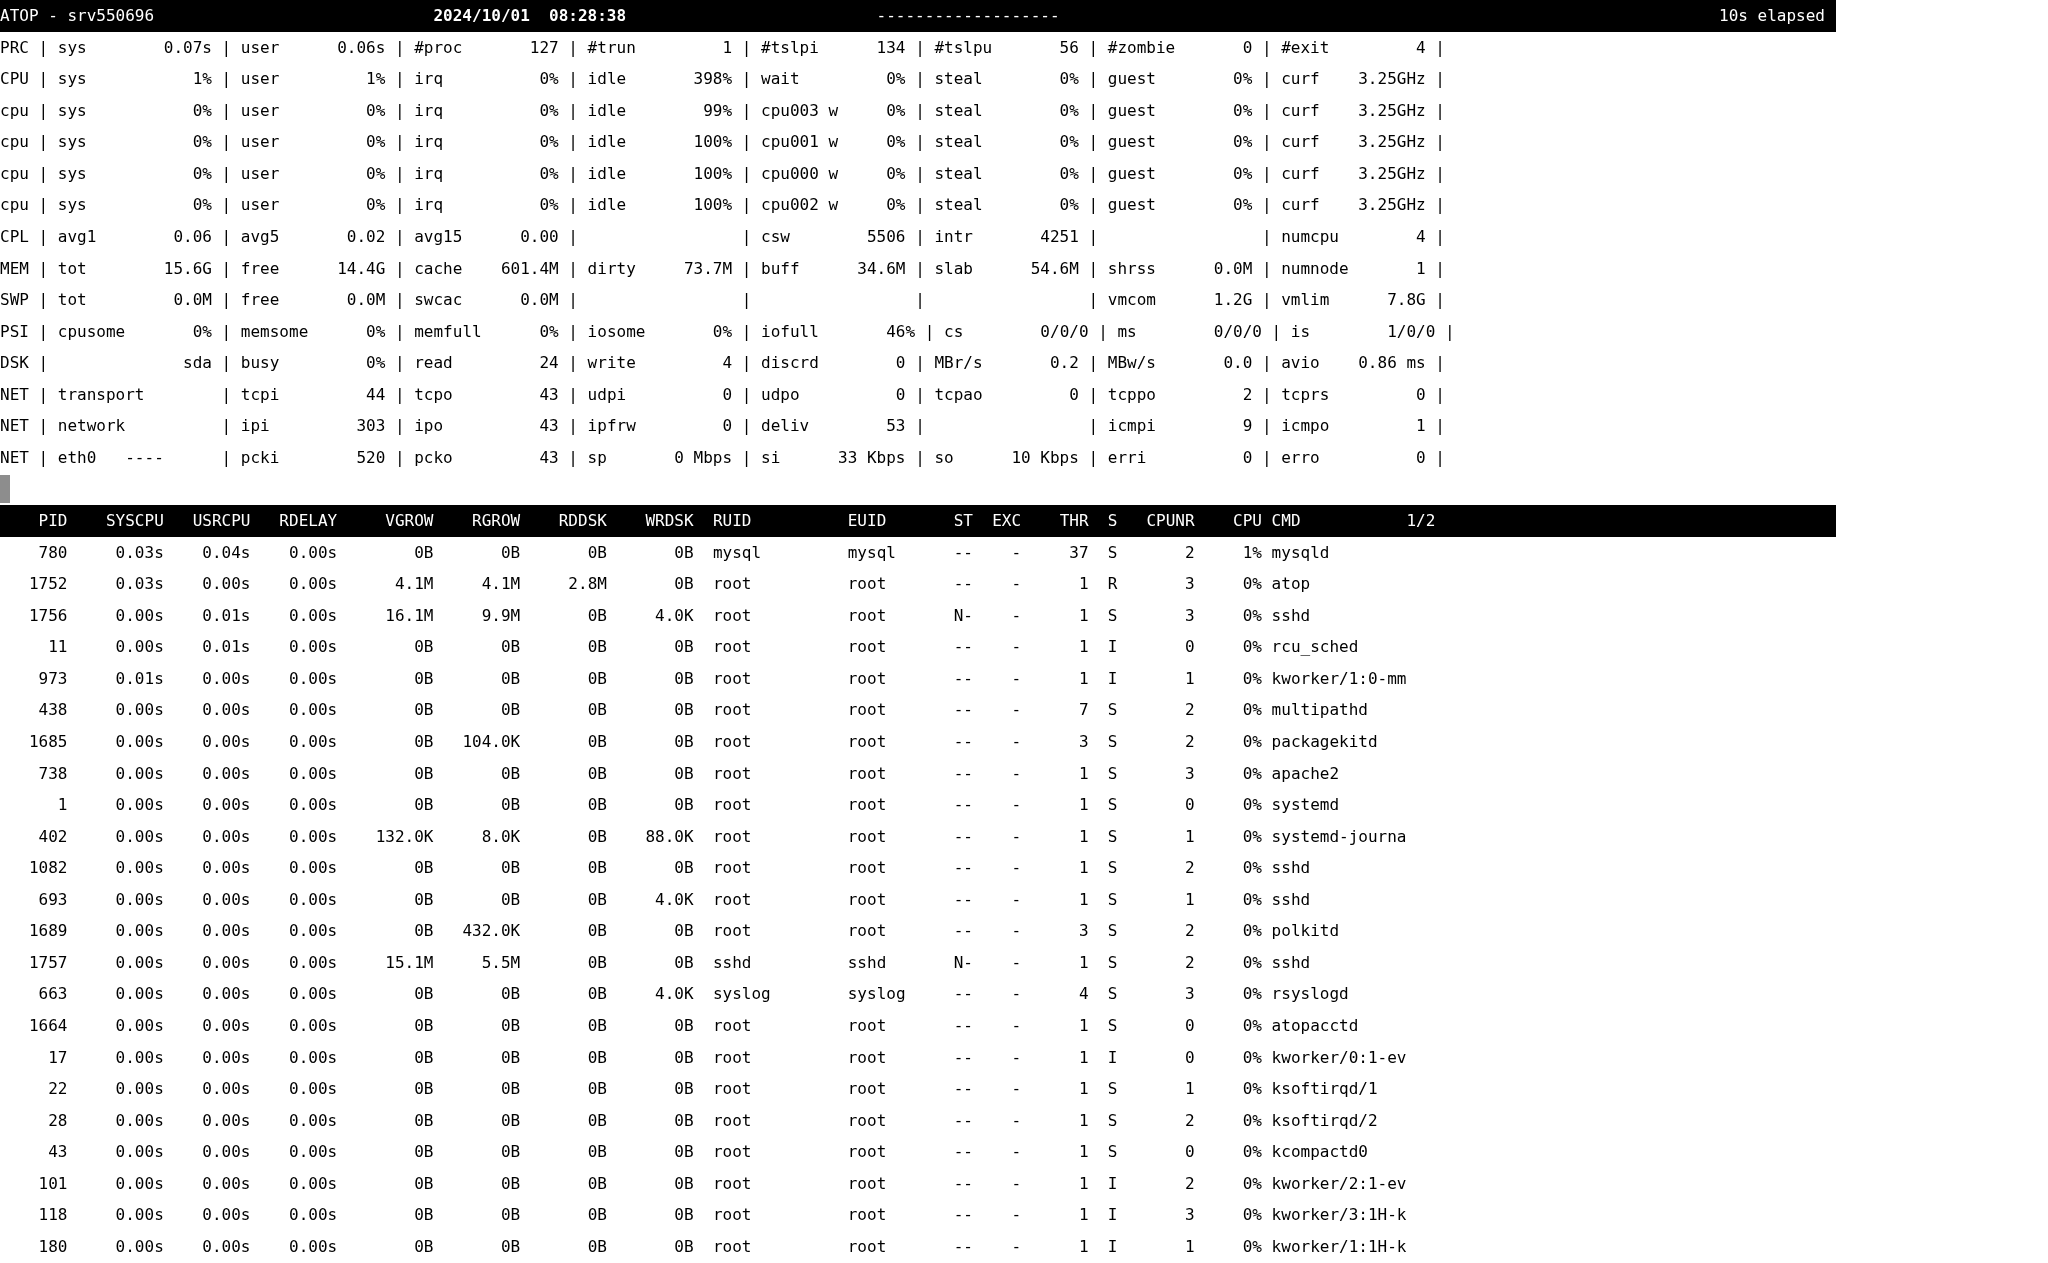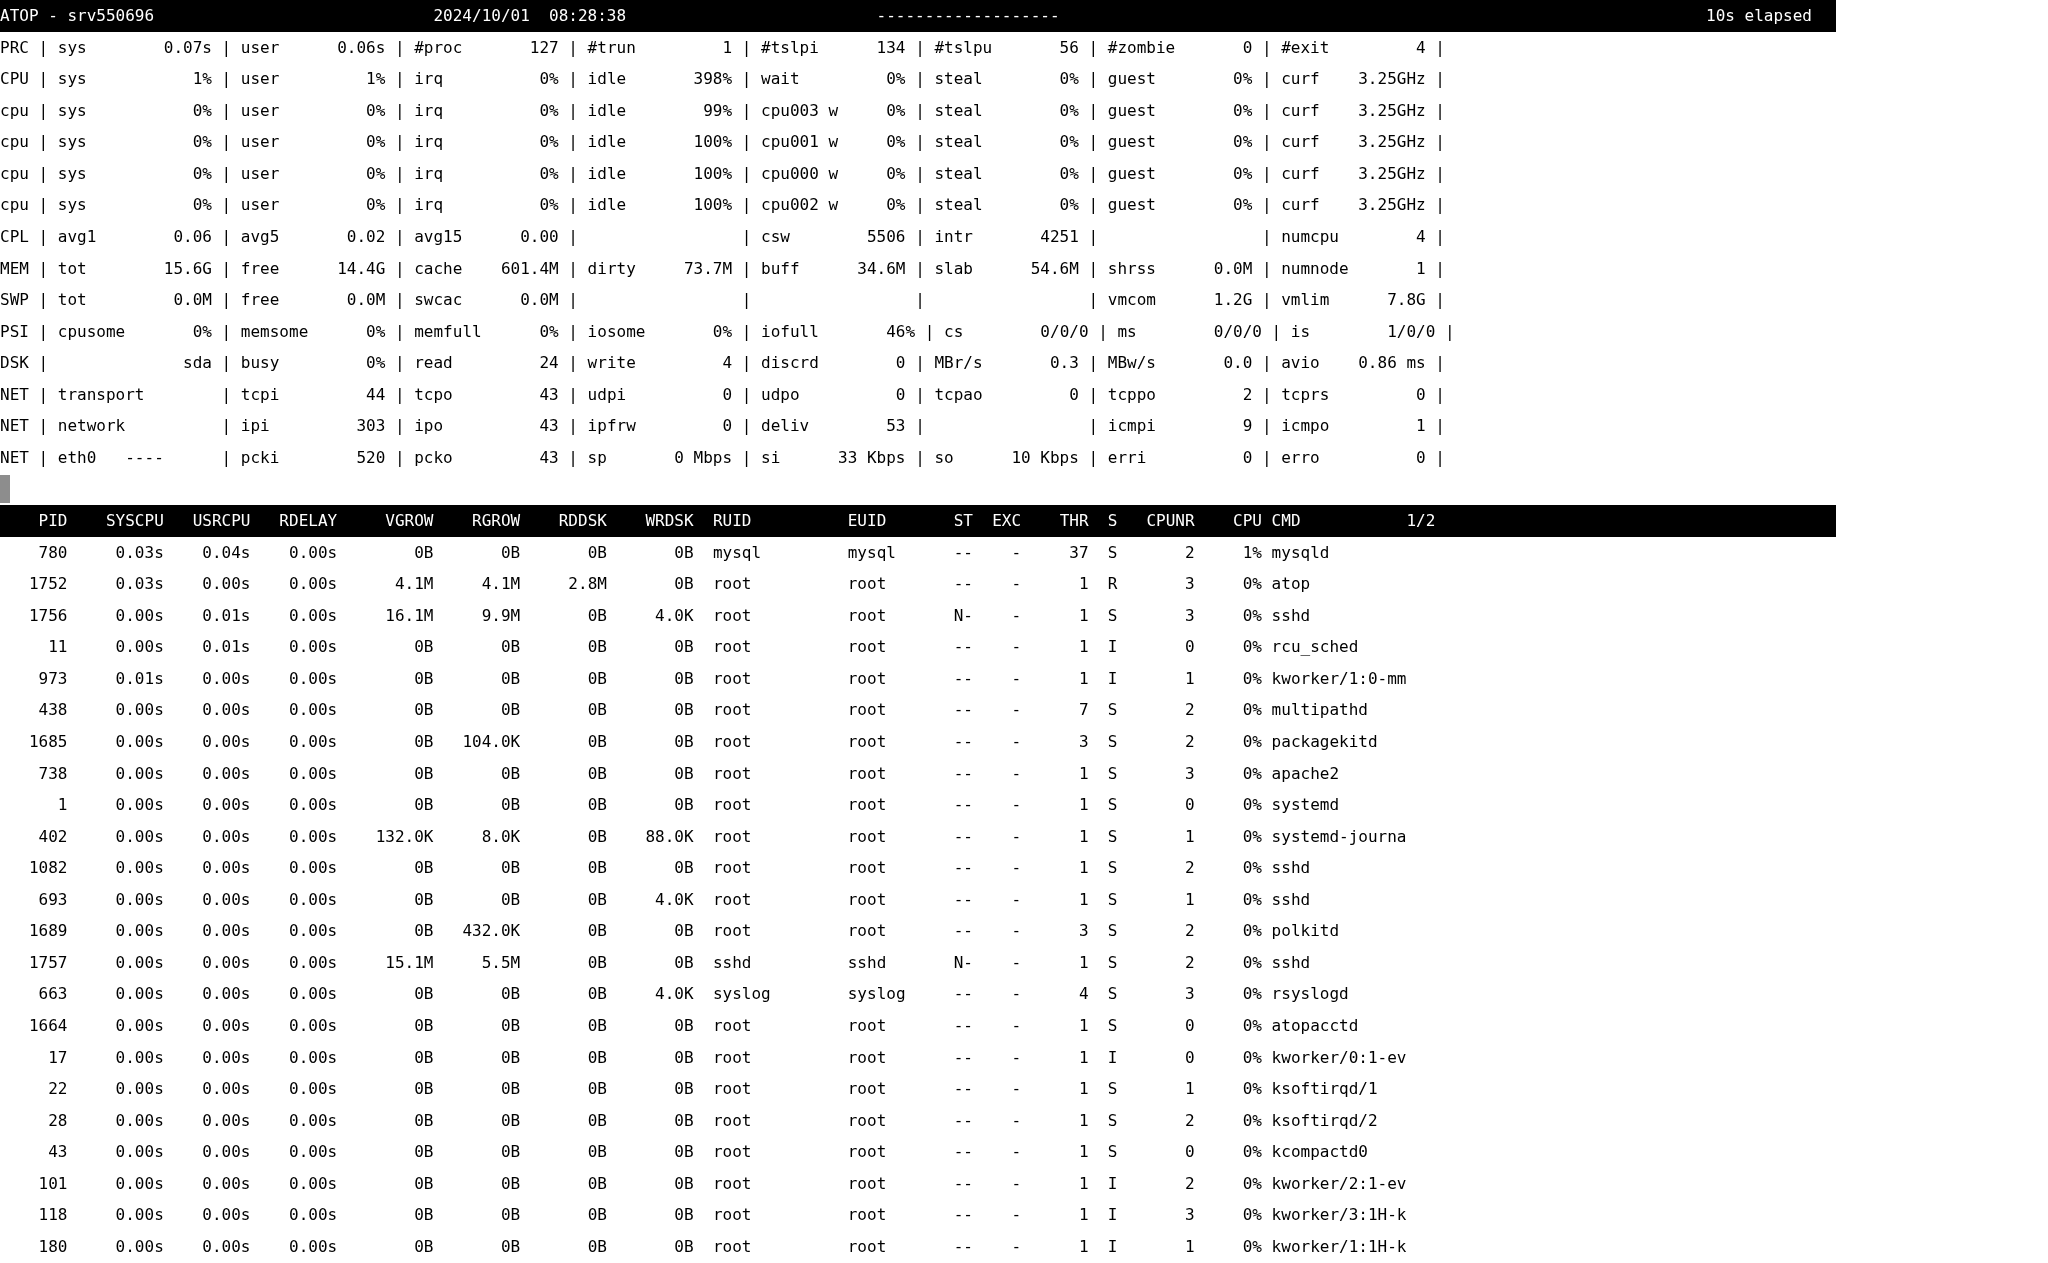--- a/index.html
+++ b/index.html
@@ -13,23 +13,23 @@
   }
   .line {
     height: 31.575px;
     line-height: 31.575px;
     white-space: pre;
     overflow: hidden;
   }
   .bar { background: #000000; color: #ffffff; }
   .title { position: relative; }
   .abs { position: absolute; top: 0; }
-  .at-date { left: 45ch; }
+  .at-date { left: 45ch; font-weight: bold; }
   .at-dash { left: 91ch; }
-  .at-right { right: 24px; }
+  .at-right { right: 11px; }
   .cursor {
     display: inline-block;
     width: 1ch; height: 28px;
     margin-top: 2px;
     background: #8d8d8d;
     vertical-align: top;
   }
 </style>
 </head>
 <body>
@@ -47,21 +47,21 @@
       <div class="line"><span>PRC </span><span>| sys        0.07s </span><span>| user      0.06s </span><span>| #proc       127 </span><span>| #trun         1 </span><span>| #tslpi      134 </span><span>| #tslpu       56 </span><span>| #zombie       0 </span><span>| #exit         4 </span><span>|</span></div>
       <div class="line"><span>CPU </span><span>| sys           1% </span><span>| user         1% </span><span>| irq          0% </span><span>| idle       398% </span><span>| wait         0% </span><span>| steal        0% </span><span>| guest        0% </span><span>| curf    3.25GHz </span><span>|</span></div>
       <div class="line"><span>cpu </span><span>| sys           0% </span><span>| user         0% </span><span>| irq          0% </span><span>| idle        99% </span><span>| cpu003 w     0% </span><span>| steal        0% </span><span>| guest        0% </span><span>| curf    3.25GHz </span><span>|</span></div>
       <div class="line"><span>cpu </span><span>| sys           0% </span><span>| user         0% </span><span>| irq          0% </span><span>| idle       100% </span><span>| cpu001 w     0% </span><span>| steal        0% </span><span>| guest        0% </span><span>| curf    3.25GHz </span><span>|</span></div>
       <div class="line"><span>cpu </span><span>| sys           0% </span><span>| user         0% </span><span>| irq          0% </span><span>| idle       100% </span><span>| cpu000 w     0% </span><span>| steal        0% </span><span>| guest        0% </span><span>| curf    3.25GHz </span><span>|</span></div>
       <div class="line"><span>cpu </span><span>| sys           0% </span><span>| user         0% </span><span>| irq          0% </span><span>| idle       100% </span><span>| cpu002 w     0% </span><span>| steal        0% </span><span>| guest        0% </span><span>| curf    3.25GHz </span><span>|</span></div>
       <div class="line"><span>CPL </span><span>| avg1        0.06 </span><span>| avg5       0.02 </span><span>| avg15      0.00 </span><span>|                 </span><span>| csw        5506 </span><span>| intr       4251 </span><span>|                 </span><span>| numcpu        4 </span><span>|</span></div>
       <div class="line"><span>MEM </span><span>| tot        15.6G </span><span>| free      14.4G </span><span>| cache    601.4M </span><span>| dirty     73.7M </span><span>| buff      34.6M </span><span>| slab      54.6M </span><span>| shrss      0.0M </span><span>| numnode       1 </span><span>|</span></div>
       <div class="line"><span>SWP </span><span>| tot         0.0M </span><span>| free       0.0M </span><span>| swcac      0.0M </span><span>|                 </span><span>|                 </span><span>|                 </span><span>| vmcom      1.2G </span><span>| vmlim      7.8G </span><span>|</span></div>
       <div class="line"><span>PSI </span><span>| cpusome       0% </span><span>| memsome      0% </span><span>| memfull      0% </span><span>| iosome       0% </span><span>| iofull       46% </span><span>| cs        0/0/0 </span><span>| ms        0/0/0 </span><span>| is        1/0/0 </span><span>|</span></div>
-      <div class="line"><span>DSK </span><span>|              sda </span><span>| busy         0% </span><span>| read         24 </span><span>| write         4 </span><span>| discrd        0 </span><span>| MBr/s       0.3 </span><span>| MBw/s       0.0 </span><span>| avio    0.86 ms </span><span>|</span></div>
+      <div class="line"><span>DSK </span><span>|              sda </span><span>| busy         0% </span><span>| read         24 </span><span>| write         4 </span><span>| discrd        0 </span><span>| MBr/s       0.2 </span><span>| MBw/s       0.0 </span><span>| avio    0.86 ms </span><span>|</span></div>
       <div class="line"><span>NET </span><span>| transport        </span><span>| tcpi         44 </span><span>| tcpo         43 </span><span>| udpi          0 </span><span>| udpo          0 </span><span>| tcpao         0 </span><span>| tcppo         2 </span><span>| tcprs         0 </span><span>|</span></div>
       <div class="line"><span>NET </span><span>| network          </span><span>| ipi         303 </span><span>| ipo          43 </span><span>| ipfrw         0 </span><span>| deliv        53 </span><span>|                 </span><span>| icmpi         9 </span><span>| icmpo         1 </span><span>|</span></div>
       <div class="line"><span>NET </span><span>| eth0   ----      </span><span>| pcki        520 </span><span>| pcko         43 </span><span>| sp       0 Mbps </span><span>| si      33 Kbps </span><span>| so      10 Kbps </span><span>| erri          0 </span><span>| erro          0 </span><span>|</span></div>
     </div>
 
   <div class="line"><span class="cursor"></span></div>
 
   <div class="line bar"><span>    PID</span><span>    SYSCPU</span><span>   USRCPU</span><span>   RDELAY</span><span>     VGROW</span><span>    RGROW</span><span>    RDDSK</span><span>    WRDSK</span><span>  RUID          </span><span>EUID      </span><span> ST</span><span>  EXC</span><span>    THR</span><span>  S</span><span>   CPUNR</span><span>    CPU</span><span> CMD</span><span>           1/2</span></div>
 
   <div>

